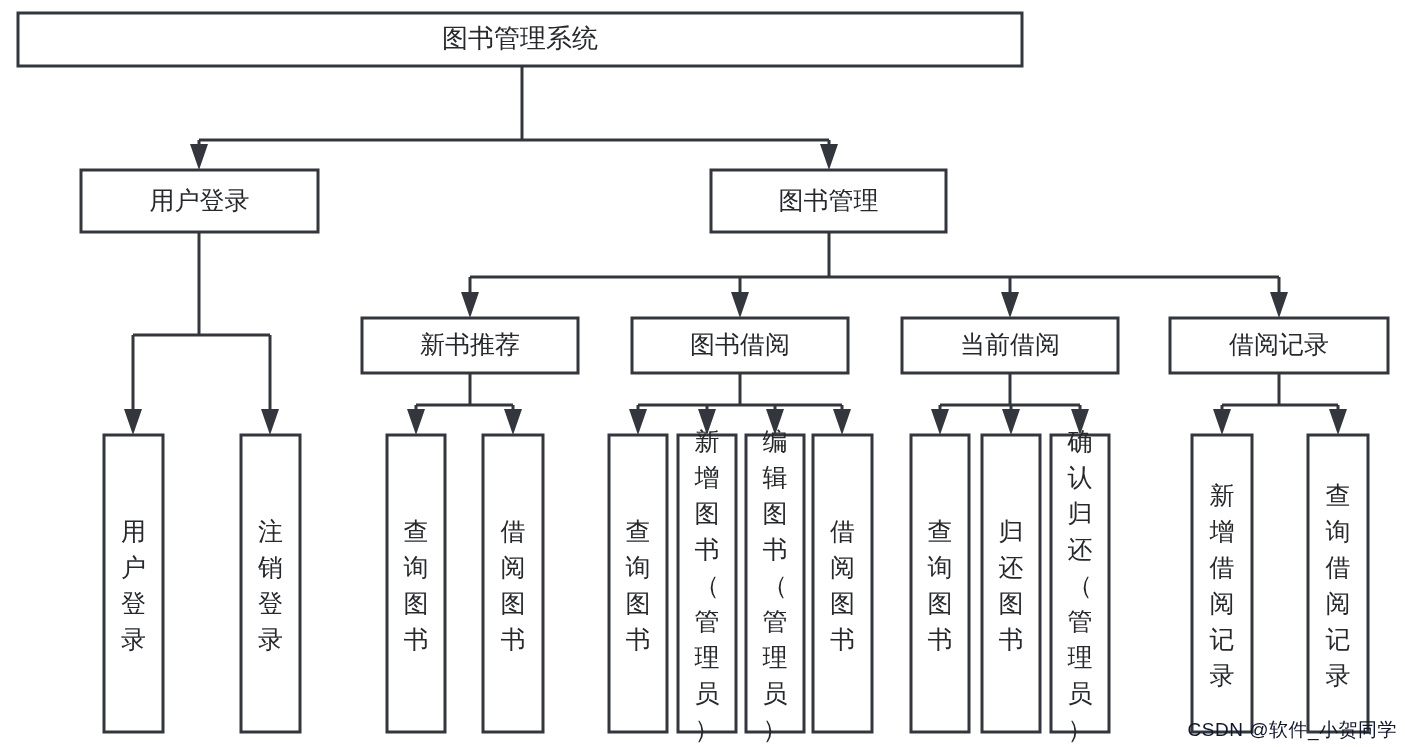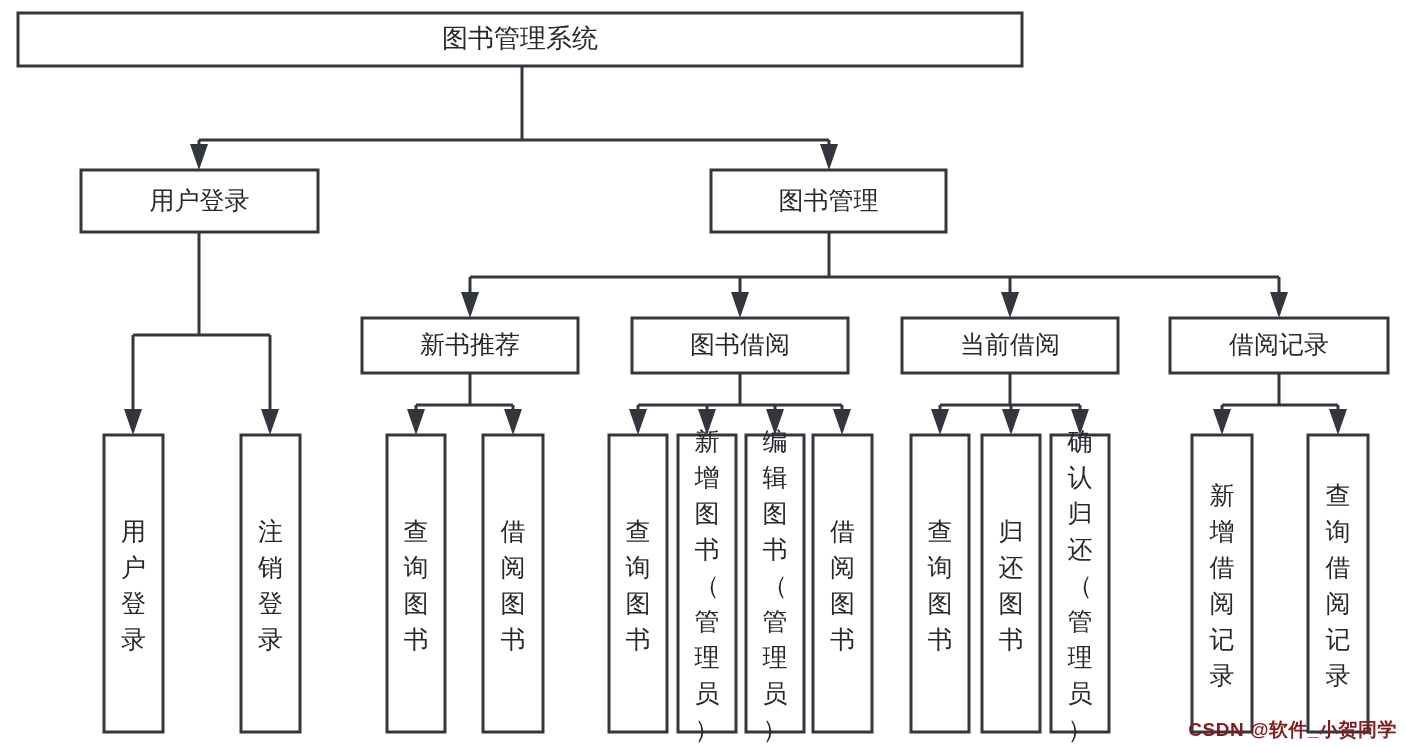--- a/index.html
+++ b/index.html
@@ -24,27 +24,26 @@
   .leaf-label{
     fill:#26282c;
     font-family:"Liberation Sans","DejaVu Sans",sans-serif;
     font-size:25px;
     text-anchor:middle;
     white-space:pre;
   }
   .watermark{
     position:absolute;
     right:8px;bottom:4px;
-    color:#7f1d1d;
+    color:#0f172a;
     font-size:19px;
     font-family:"Liberation Sans","DejaVu Sans",sans-serif;
     letter-spacing:.5px;
     user-select:none;
     pointer-events:none;
-    font-weight:bold;
   }
 </style>
 </head>
 <body>
 
 <div id="diagram-root">
   <svg id="tree" viewBox="0 0 1405 747">
     <g id="edges-layer">
         <line x1="522" y1="66" x2="522" y2="140" class="conn"></line>
         <line x1="199" y1="140" x2="829" y2="140" class="conn"></line>

